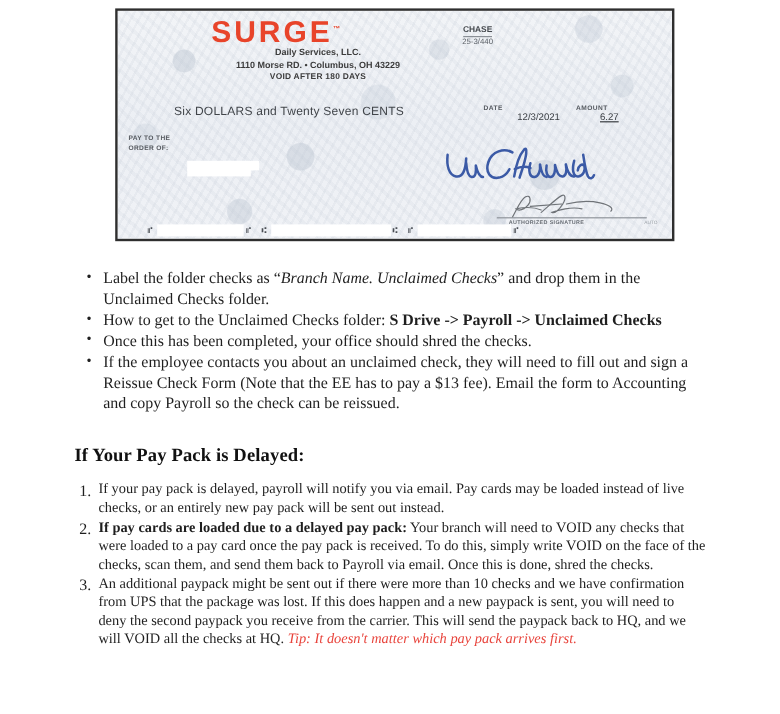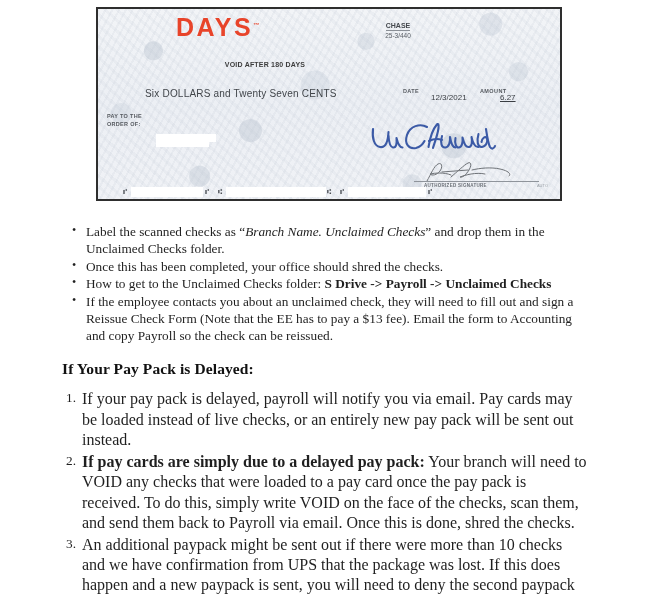--- a/index.html
+++ b/index.html
@@ -245,35 +245,35 @@
     position: absolute;
     left: -14px;
     top: -1px;
     font-size: 12px;
     color: #1f1f1f;
   }
 
   h2.section-title {
     font-size: 15.5px;
     font-weight: bold;
-    margin: 16px 0 11px 62px;
+    margin: 27px 0 11px 62px;
     color: #111111;
     letter-spacing: .1px;
   }
 
   ol.numbered {
     margin: 0;
     padding: 0 0 0 82px;
     list-style: none;
     counter-reset: numitem;
   }
   ol.numbered > li {
     position: relative;
     counter-increment: numitem;
-    font-size: 16px;
+    font-size: 12px;
     line-height: 1.28;
     margin: 0 62px 1px 0;
     color: #1f1f1f;
   }
   ol.numbered > li::before {
     content: counter(numitem) ".";
     position: absolute;
     left: -16px;
     top: 0;
     font-size: 13.3px;
@@ -285,23 +285,25 @@
   .tip { color: #e8443c; font-style: italic; }
 </style>
 </head>
 <body>
 
 <div class="check-wrap">
   <div class="check">
     <div class="check-inner">
 
       <div class="logo">
-        <span>DAYS</span><span class="logo-tm">™</span>
+        <span>SURGE</span><span class="logo-tm">™</span>
       </div>
 
+      <div class="co-name">Daily Services, LLC.</div>
+      <div class="co-addr">1110 Morse RD. • Columbus, OH 43229</div>
       <div class="co-void">VOID AFTER 180 DAYS</div>
 
       <div class="bank">
         <div><span class="bank-name">CHASE</span></div>
         <div class="bank-frac">25-3/440</div>
       </div>
 
       <div class="amt-words">Six DOLLARS and Twenty Seven CENTS</div>
 
       <div class="lbl-date">DATE</div>
@@ -354,27 +356,27 @@
         <div class="micr-corner">AUTO</div>
       </div>
 
     </div>
   </div>
 </div>
 
 <div class="doc">
 
   <ul class="bullets" id="bullet-list">
-      <li><span>Label the scanned checks as “</span><span class="it">Branch Name. Unclaimed Checks</span><span>” and drop them in the Unclaimed Checks folder.</span></li>
+      <li><span>Label the folder checks as “</span><span class="it">Branch Name. Unclaimed Checks</span><span>” and drop them in the Unclaimed Checks folder.</span></li>
+      <li><span>How to get to the Unclaimed Checks folder: </span><span class="bold">S Drive -&gt; Payroll -&gt; Unclaimed Checks</span></li>
       <li><span>Once this has been completed, your office should shred the checks.</span></li>
-      <li><span>How to get to the Unclaimed Checks folder: </span><span class="bold">S Drive -&gt; Payroll -&gt; Unclaimed Checks</span></li>
       <li><span>If the employee contacts you about an unclaimed check, they will need to fill out and sign a Reissue Check Form (Note that the EE has to pay a $13 fee). Email the form to Accounting and copy Payroll so the check can be reissued.</span></li>
     </ul>
 
   <h2 class="section-title">If Your Pay Pack is Delayed:</h2>
 
   <ol class="numbered" id="numbered-list">
       <li><span>If your pay pack is delayed, payroll will notify you via email. Pay cards may be loaded instead of live checks, or an entirely new pay pack will be sent out instead.</span></li>
-      <li><span class="bold">If pay cards are simply due to a delayed pay pack:</span><span> Your branch will need to VOID any checks that were loaded to a pay card once the pay pack is received. To do this, simply write VOID on the face of the checks, scan them, and send them back to Payroll via email. Once this is done, shred the checks.</span></li>
+      <li><span class="bold">If pay cards are loaded due to a delayed pay pack:</span><span> Your branch will need to VOID any checks that were loaded to a pay card once the pay pack is received. To do this, simply write VOID on the face of the checks, scan them, and send them back to Payroll via email. Once this is done, shred the checks.</span></li>
       <li><span>An additional paypack might be sent out if there were more than 10 checks and we have confirmation from UPS that the package was lost. If this does happen and a new paypack is sent, you will need to deny the second paypack you receive from the carrier. This will send the paypack back to HQ, and we will VOID all the checks at HQ. </span><span class="tip">Tip: It doesn't matter which pay pack arrives first.</span></li>
     </ol>
 
 </div>
 
 </body></html>

